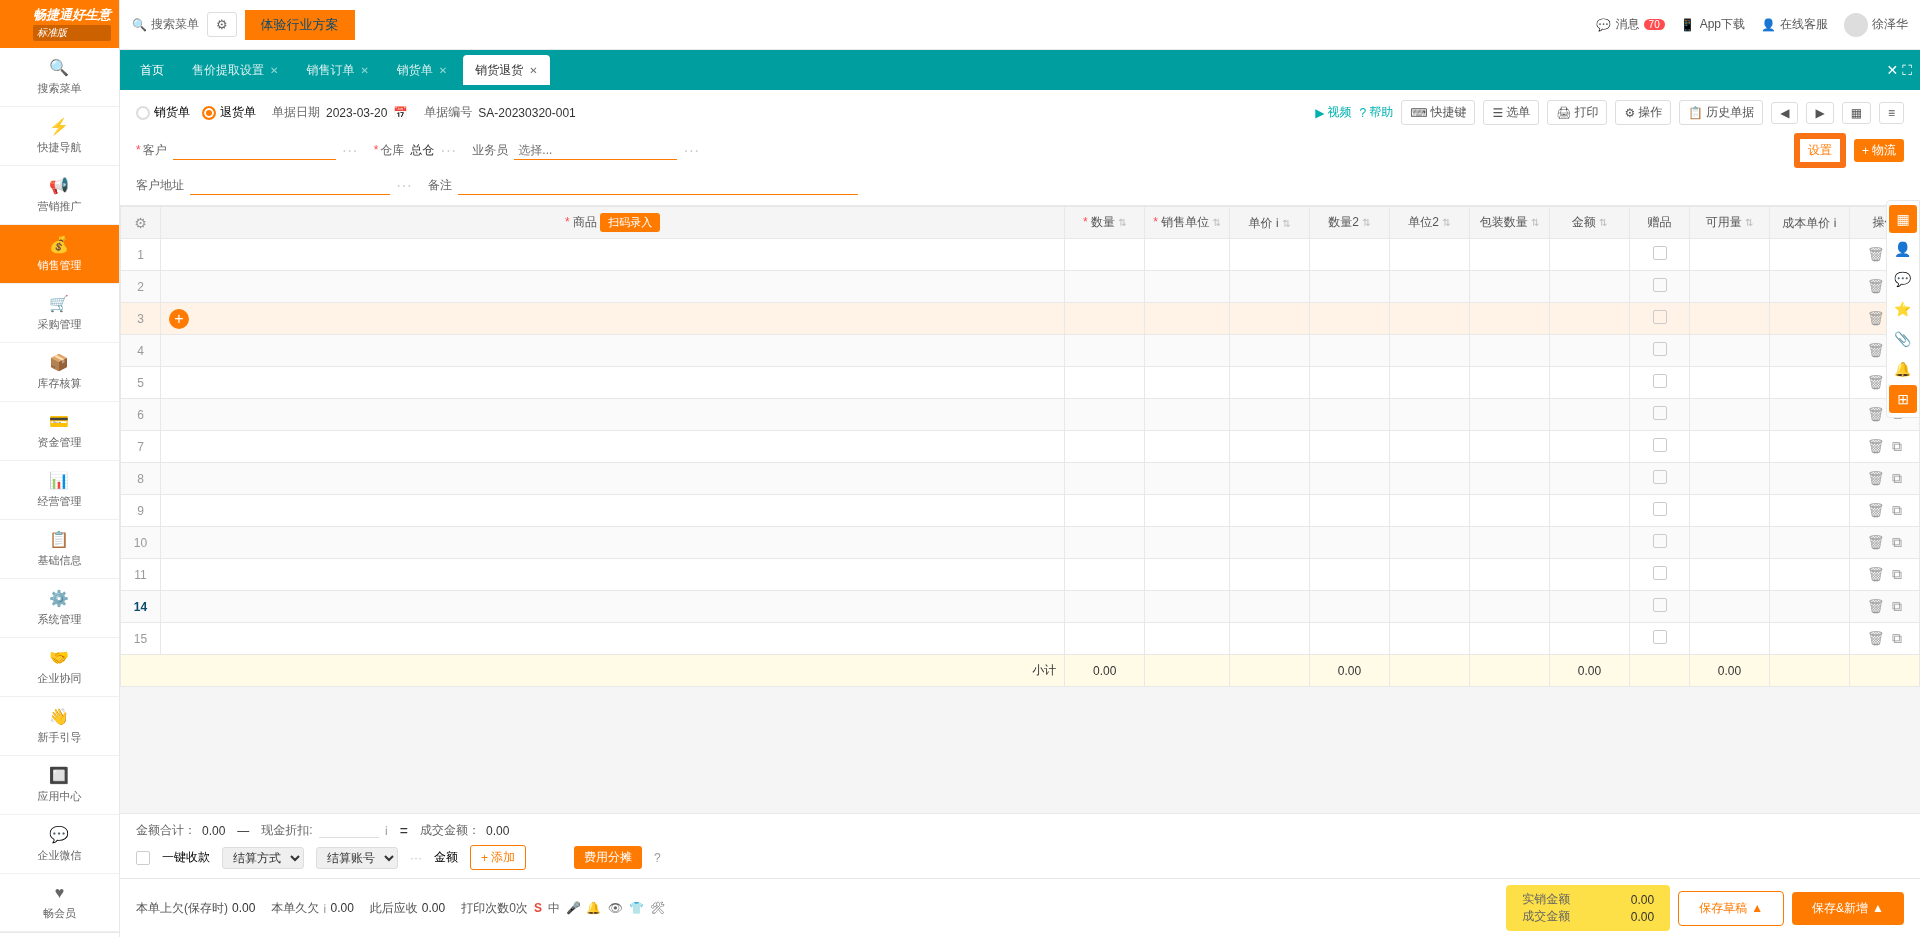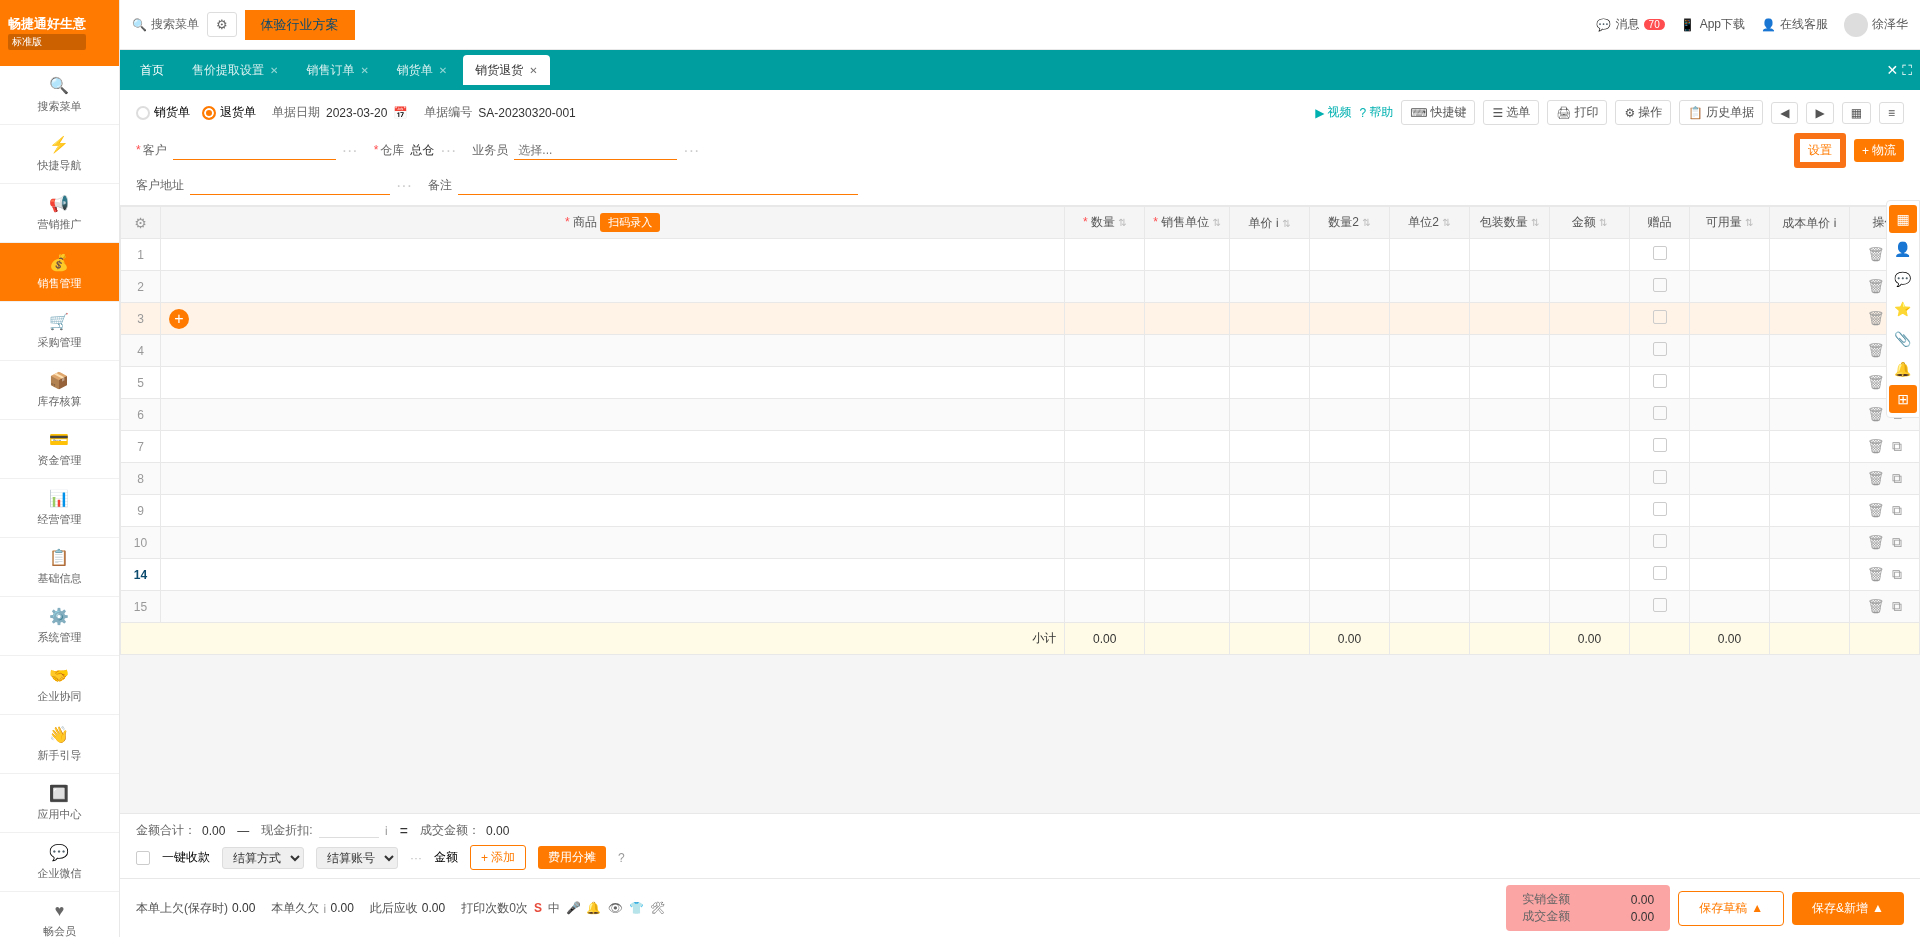--- a/index.html
+++ b/index.html
@@ -12,23 +12,24 @@
       display: flex;
       flex-direction: column;
       border-right: 1px solid #e8e8e8;
       flex-shrink: 0;
     }
     .sidebar-logo {
       background: #ff7a00;
       padding: 8px;
       display: flex;
       align-items: center;
-      justify-content: flex-start;
-      height: 66px;
+      justify-content: flex-end;
+      height: 48px;
       flex-shrink: 0;
+      font-style: italic;
     }
     .logo-text { color: #fff; font-size: 13px; font-weight: bold; line-height: 1.3; text-align: center; }
     .logo-badge { color: #fff; font-size: 10px; background: rgba(0,0,0,0.2); padding: 1px 4px; border-radius: 2px; margin-top: 2px; }
     .sidebar-item {
       display: flex;
       flex-direction: column;
       align-items: center;
       justify-content: center;
       padding: 10px 4px;
       cursor: pointer;
@@ -296,41 +297,42 @@
       cursor: pointer;
       display: flex; align-items: center; gap: 3px;
     }
     .fee-split-btn {
       background: #ff7a00;
       color: #fff;
       border: none;
       padding: 3px 10px;
       border-radius: 3px;
       cursor: pointer;
+      margin-left: 36px;
     }
     .help-icon { color: #999; cursor: pointer; }
 
     
     .statusbar {
       background: #fff;
       border-top: 1px solid #e8e8e8;
       padding: 6px 16px;
       display: flex;
       align-items: center;
       gap: 16px;
       flex-shrink: 0;
       font-size: 12px;
     }
     .status-item { display: flex; align-items: center; gap: 4px; color: #555; }
     .status-value { color: #333; font-weight: 500; }
     .print-count { color: #555; }
     .statusbar-icons { display: flex; align-items: center; gap: 6px; color: #666; font-size: 14px; }
     .statusbar-right { margin-left: auto; display: flex; align-items: center; gap: 8px; }
     .amount-panel {
-      background: #fca5a5;
+      background: #fde047;
       padding: 6px 16px;
       border-radius: 4px;
       text-align: right;
     }
     .amount-panel-row { display: flex; align-items: center; justify-content: space-between; gap: 24px; }
     .amount-label { color: #666; }
     .amount-num { color: #333; font-weight: 500; min-width: 60px; text-align: right; }
     .save-draft-btn {
       background: #fff;
       border: 1px solid #ff7a00;
@@ -805,20 +807,40 @@
       <td></td>
       <td><div class="checkbox"></div></td>
       <td></td>
       <td></td>
       <td style="white-space:nowrap;">
         <button class="icon-btn" title="删除">🗑</button>
         <button class="icon-btn" title="复制">⧉</button>
       </td>
     </tr>
             <tr>
+      <td style="color:#999;">11</td>
+      <td class="col-product" style="text-align:left;">
+        
+      </td>
+      <td></td>
+      <td></td>
+      <td></td>
+      <td></td>
+      <td></td>
+      <td></td>
+      <td></td>
+      <td><div class="checkbox"></div></td>
+      <td></td>
+      <td></td>
+      <td style="white-space:nowrap;">
+        <button class="icon-btn" title="删除">🗑</button>
+        <button class="icon-btn" title="复制">⧉</button>
+      </td>
+    </tr>
+            <tr>
       <td style="color:#0c4a6e;font-weight:bold;">14</td>
       <td class="col-product" style="text-align:left;">
         
       </td>
       <td></td>
       <td></td>
       <td></td>
       <td></td>
       <td></td>
       <td></td>

